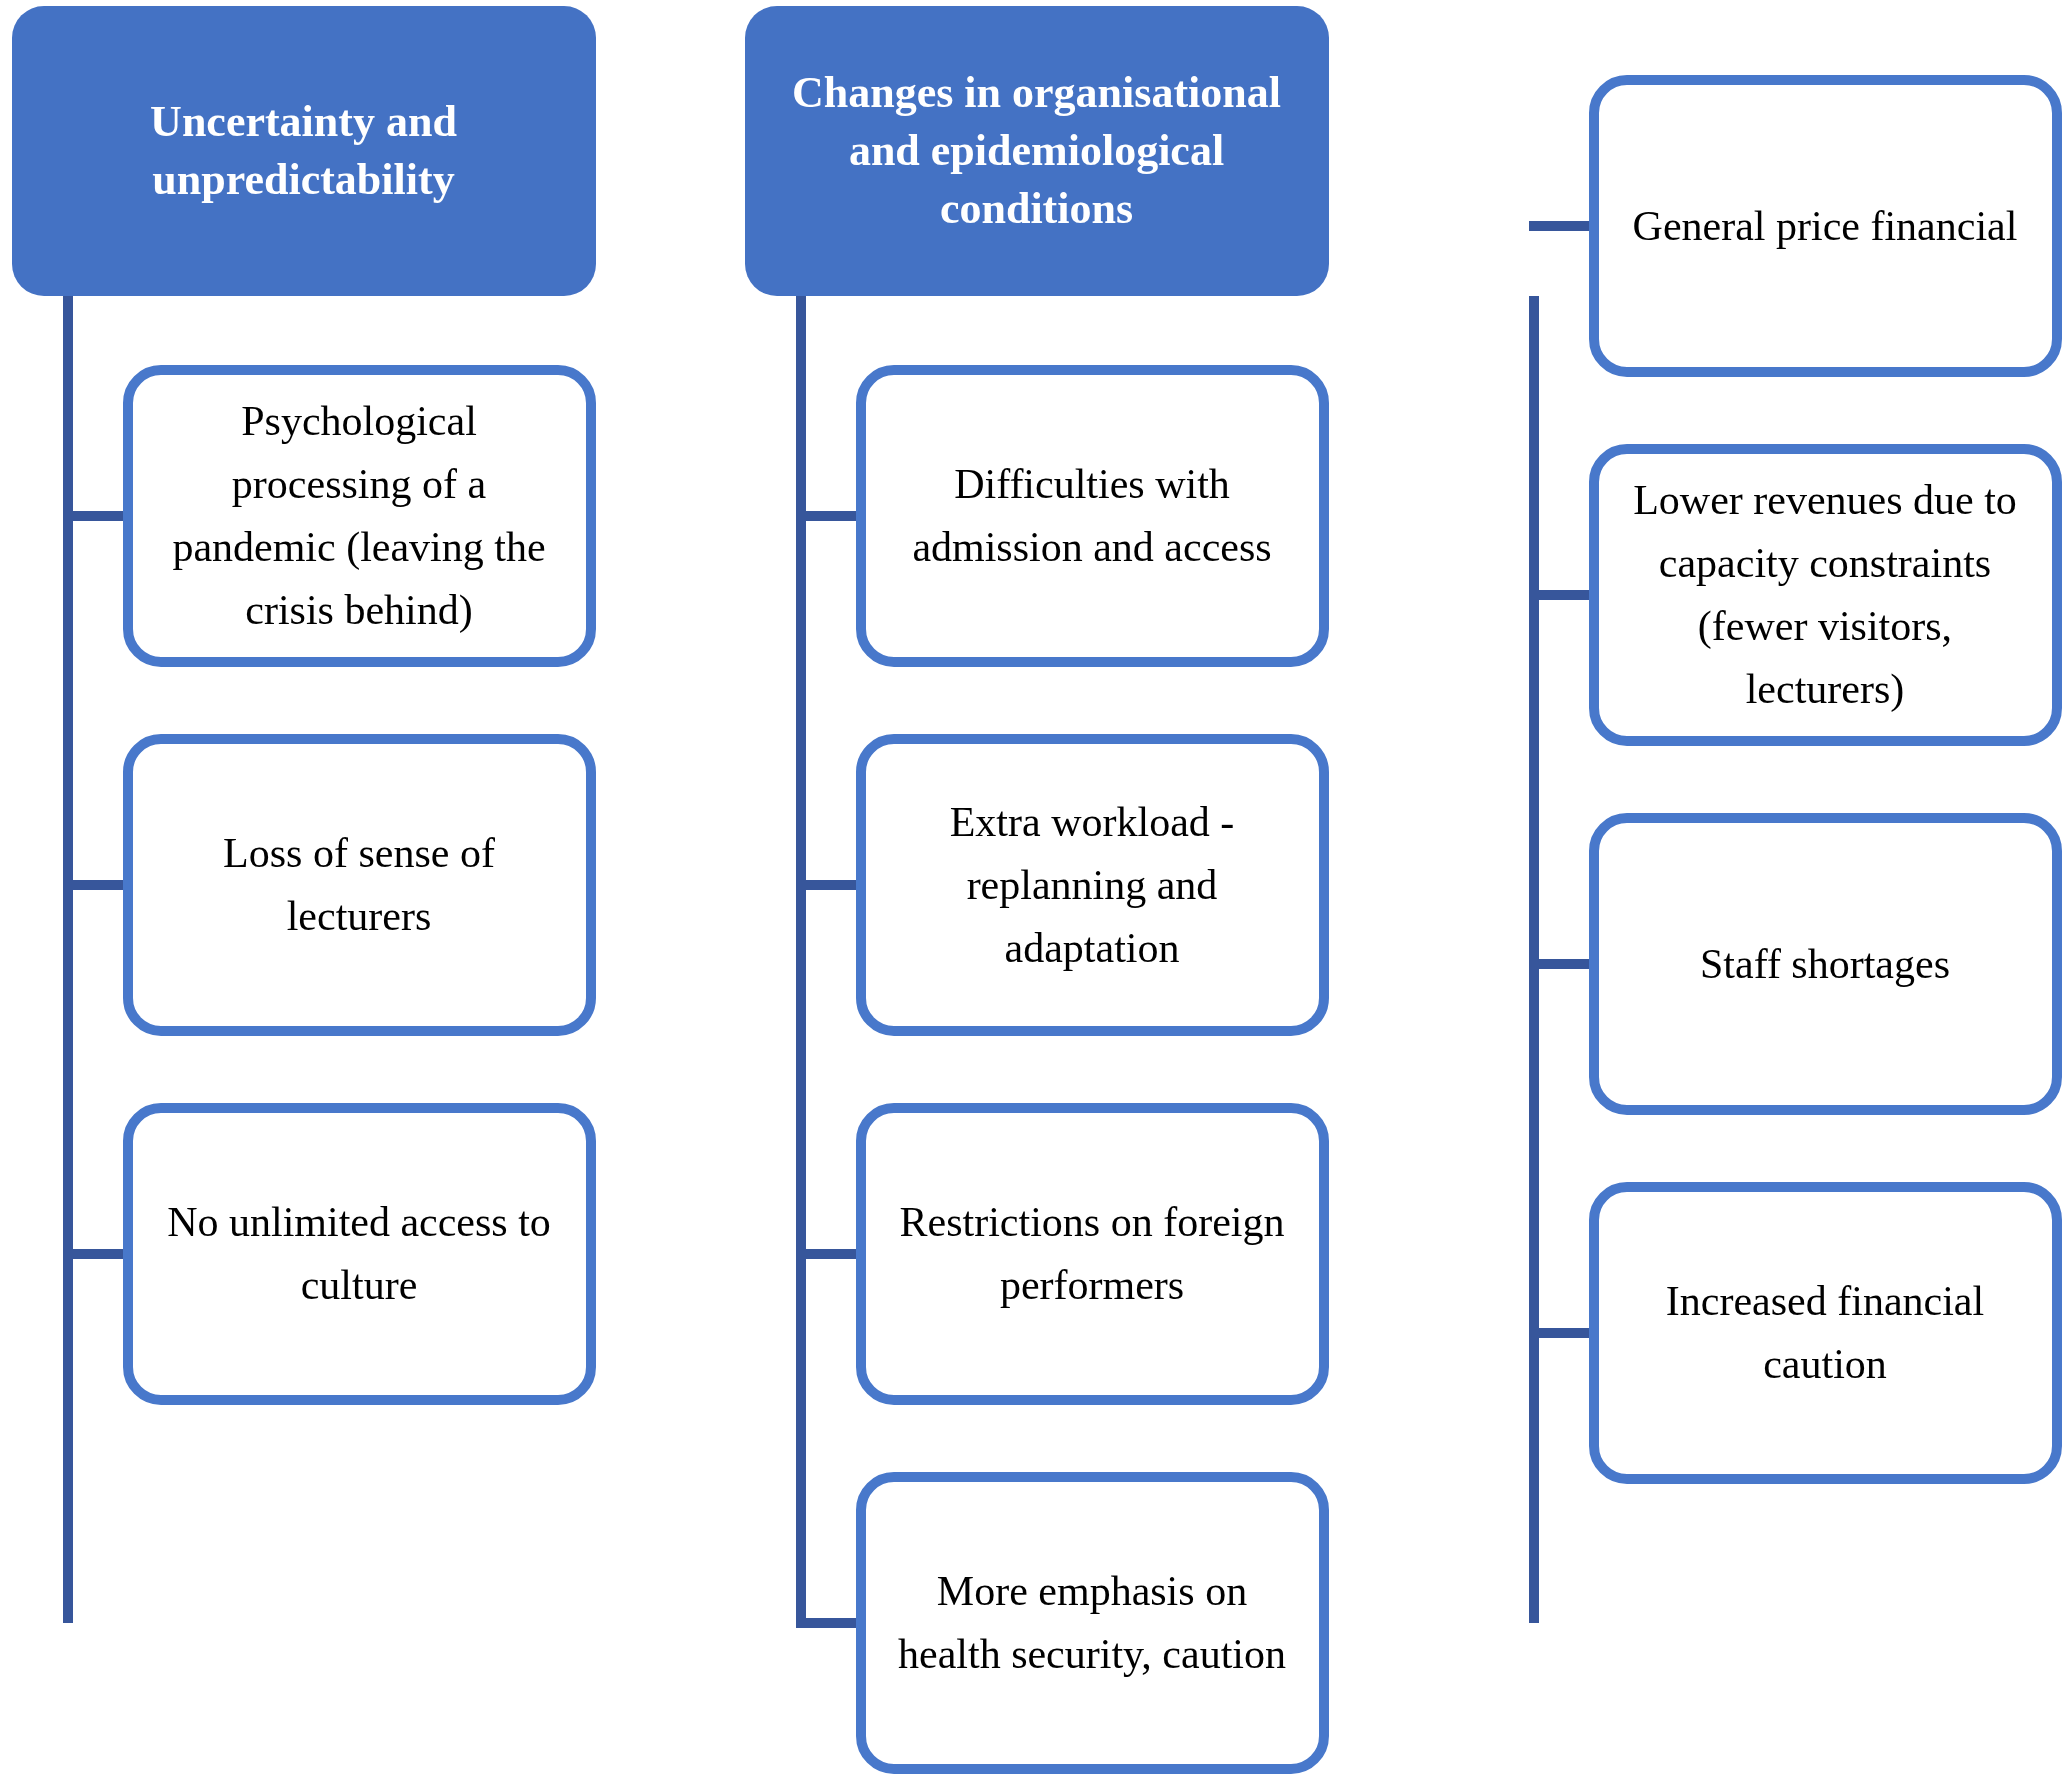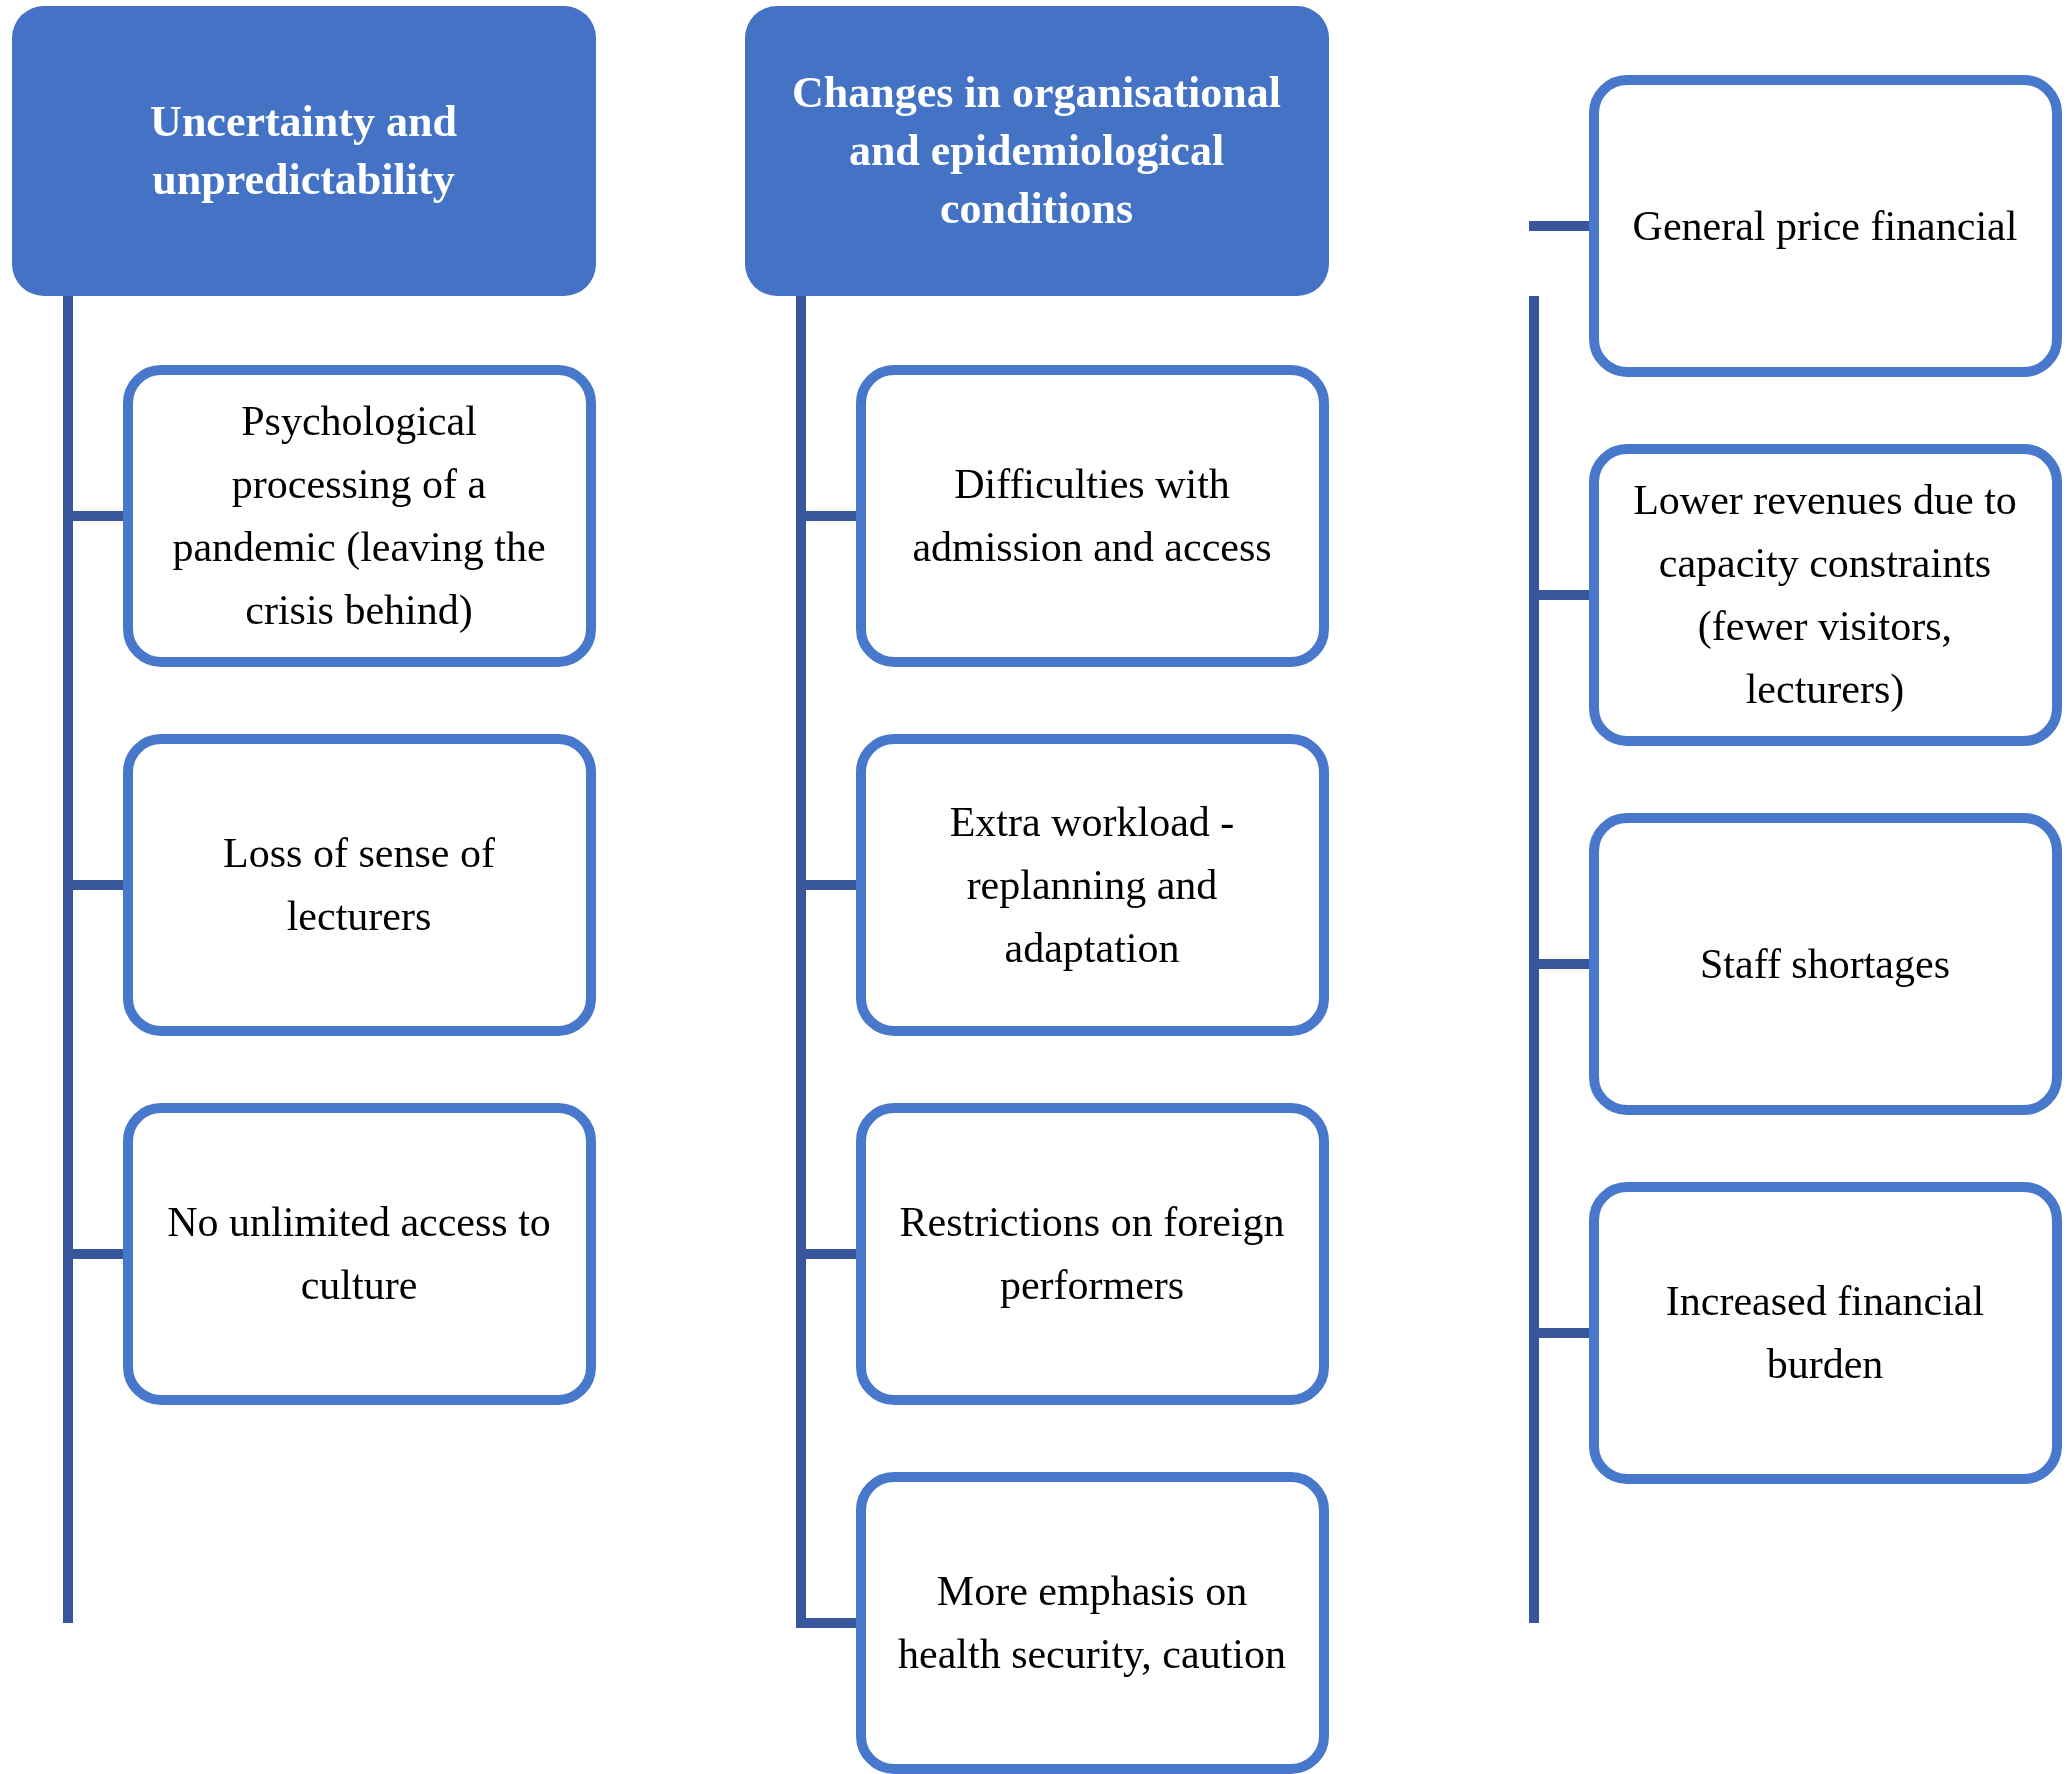--- a/index.html
+++ b/index.html
@@ -168,20 +168,20 @@
       </div>
       <div class="row">
         <div class="stub"></div>
         <div class="child-box">
           <span>Staff shortages</span>
         </div>
       </div>
       <div class="row">
         <div class="stub"></div>
         <div class="child-box">
-          <span>Increased financial burden</span>
+          <span>Increased financial caution</span>
         </div>
       </div>
     </div>
   </div>
 
 </div>
 
 
 </body></html>

